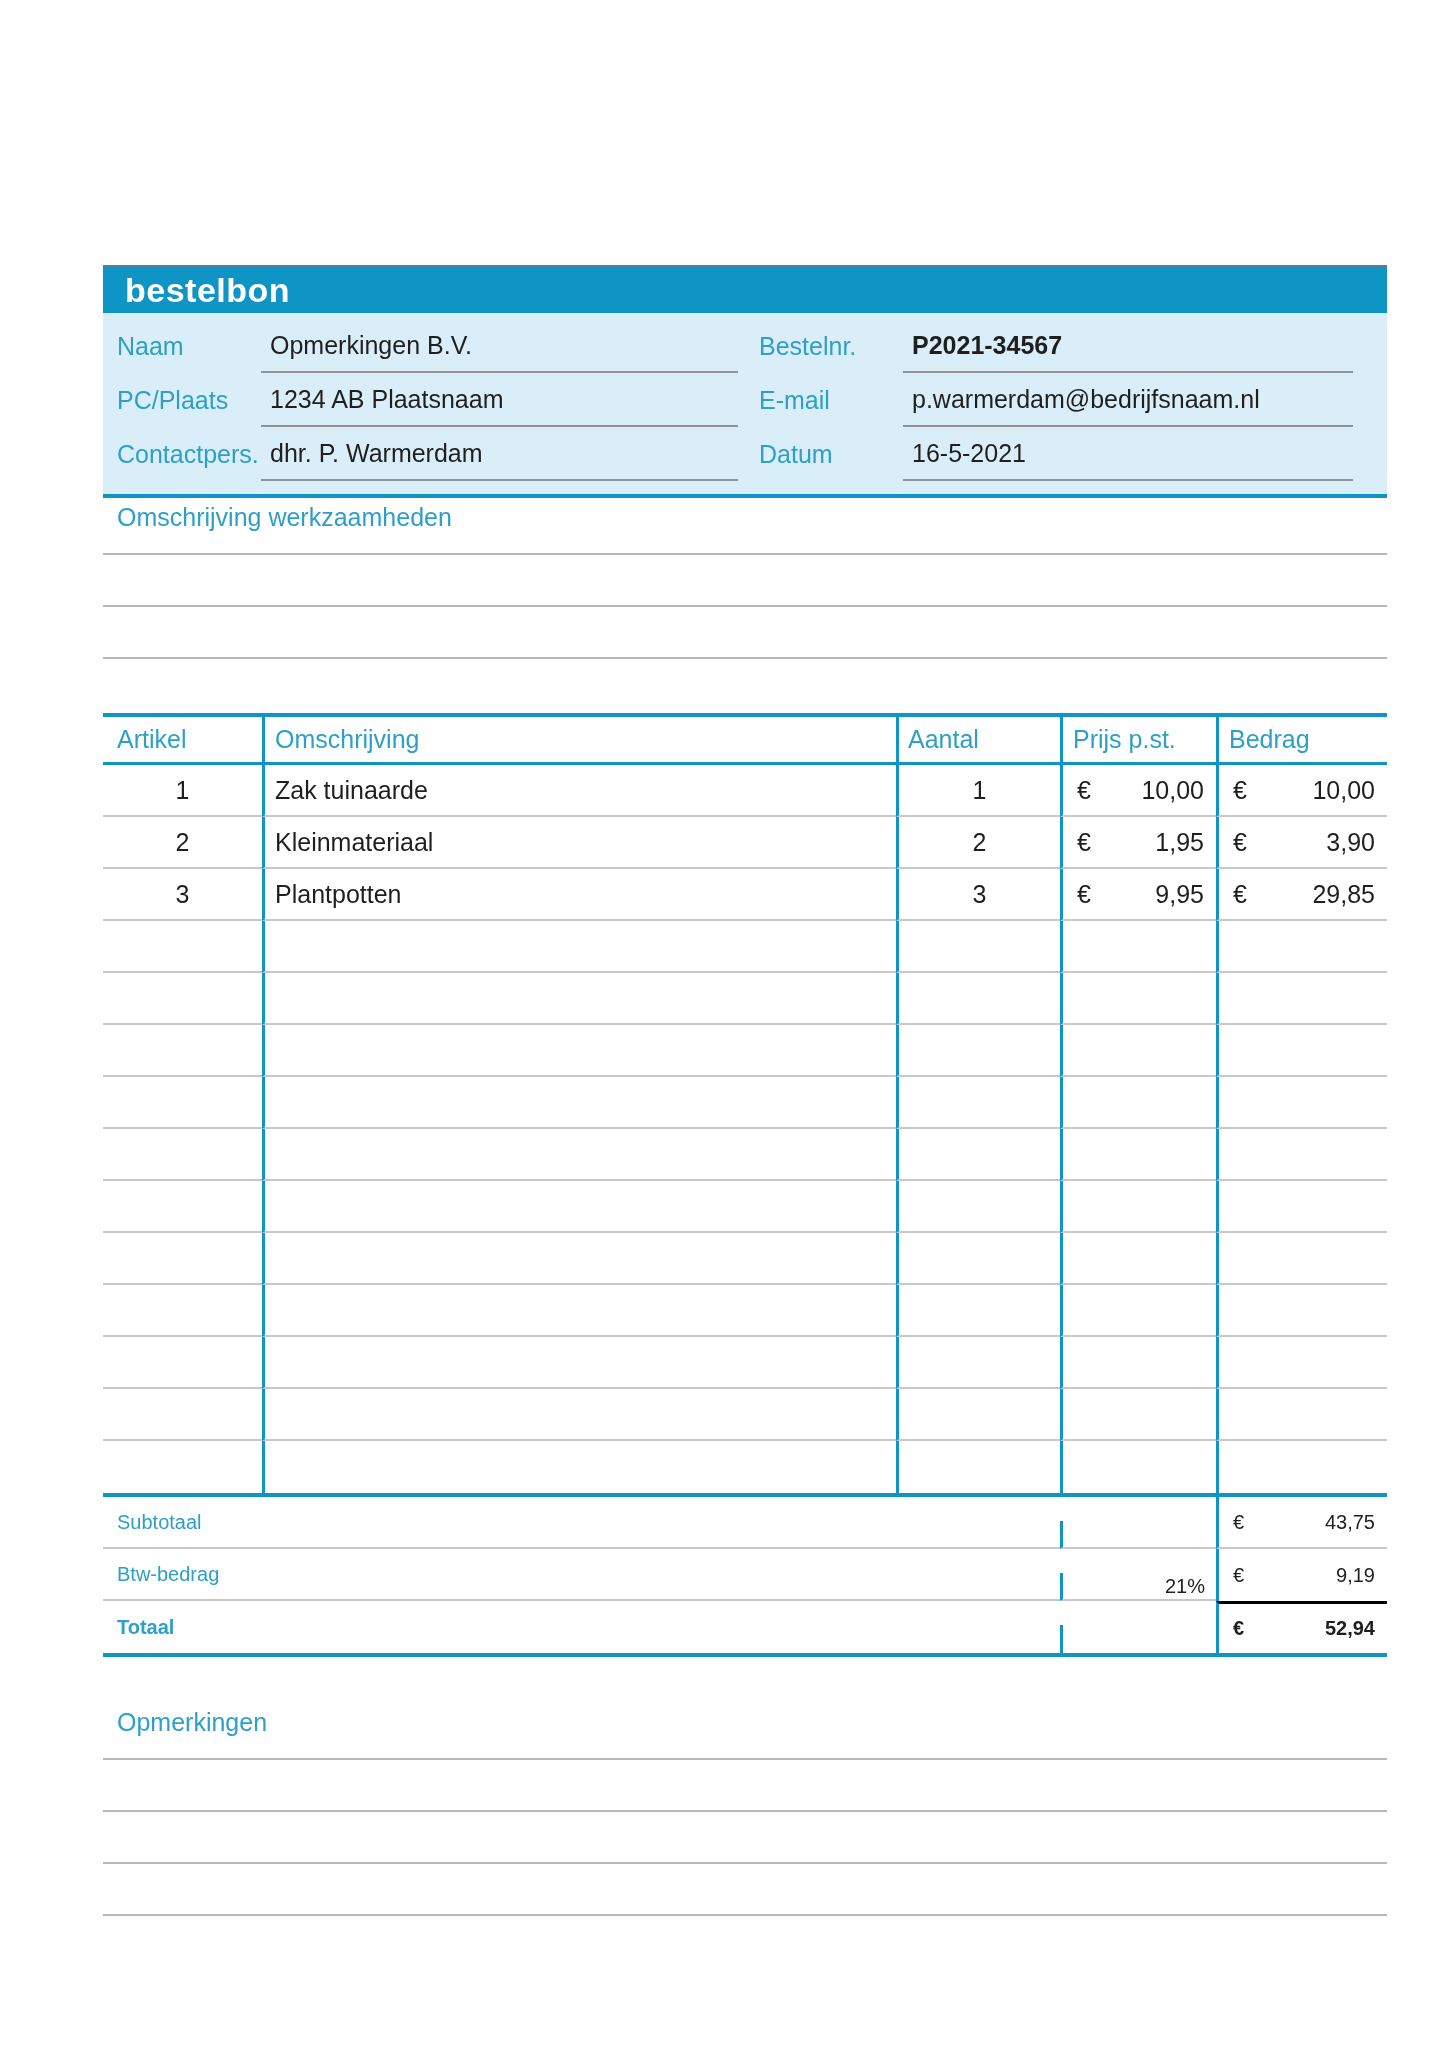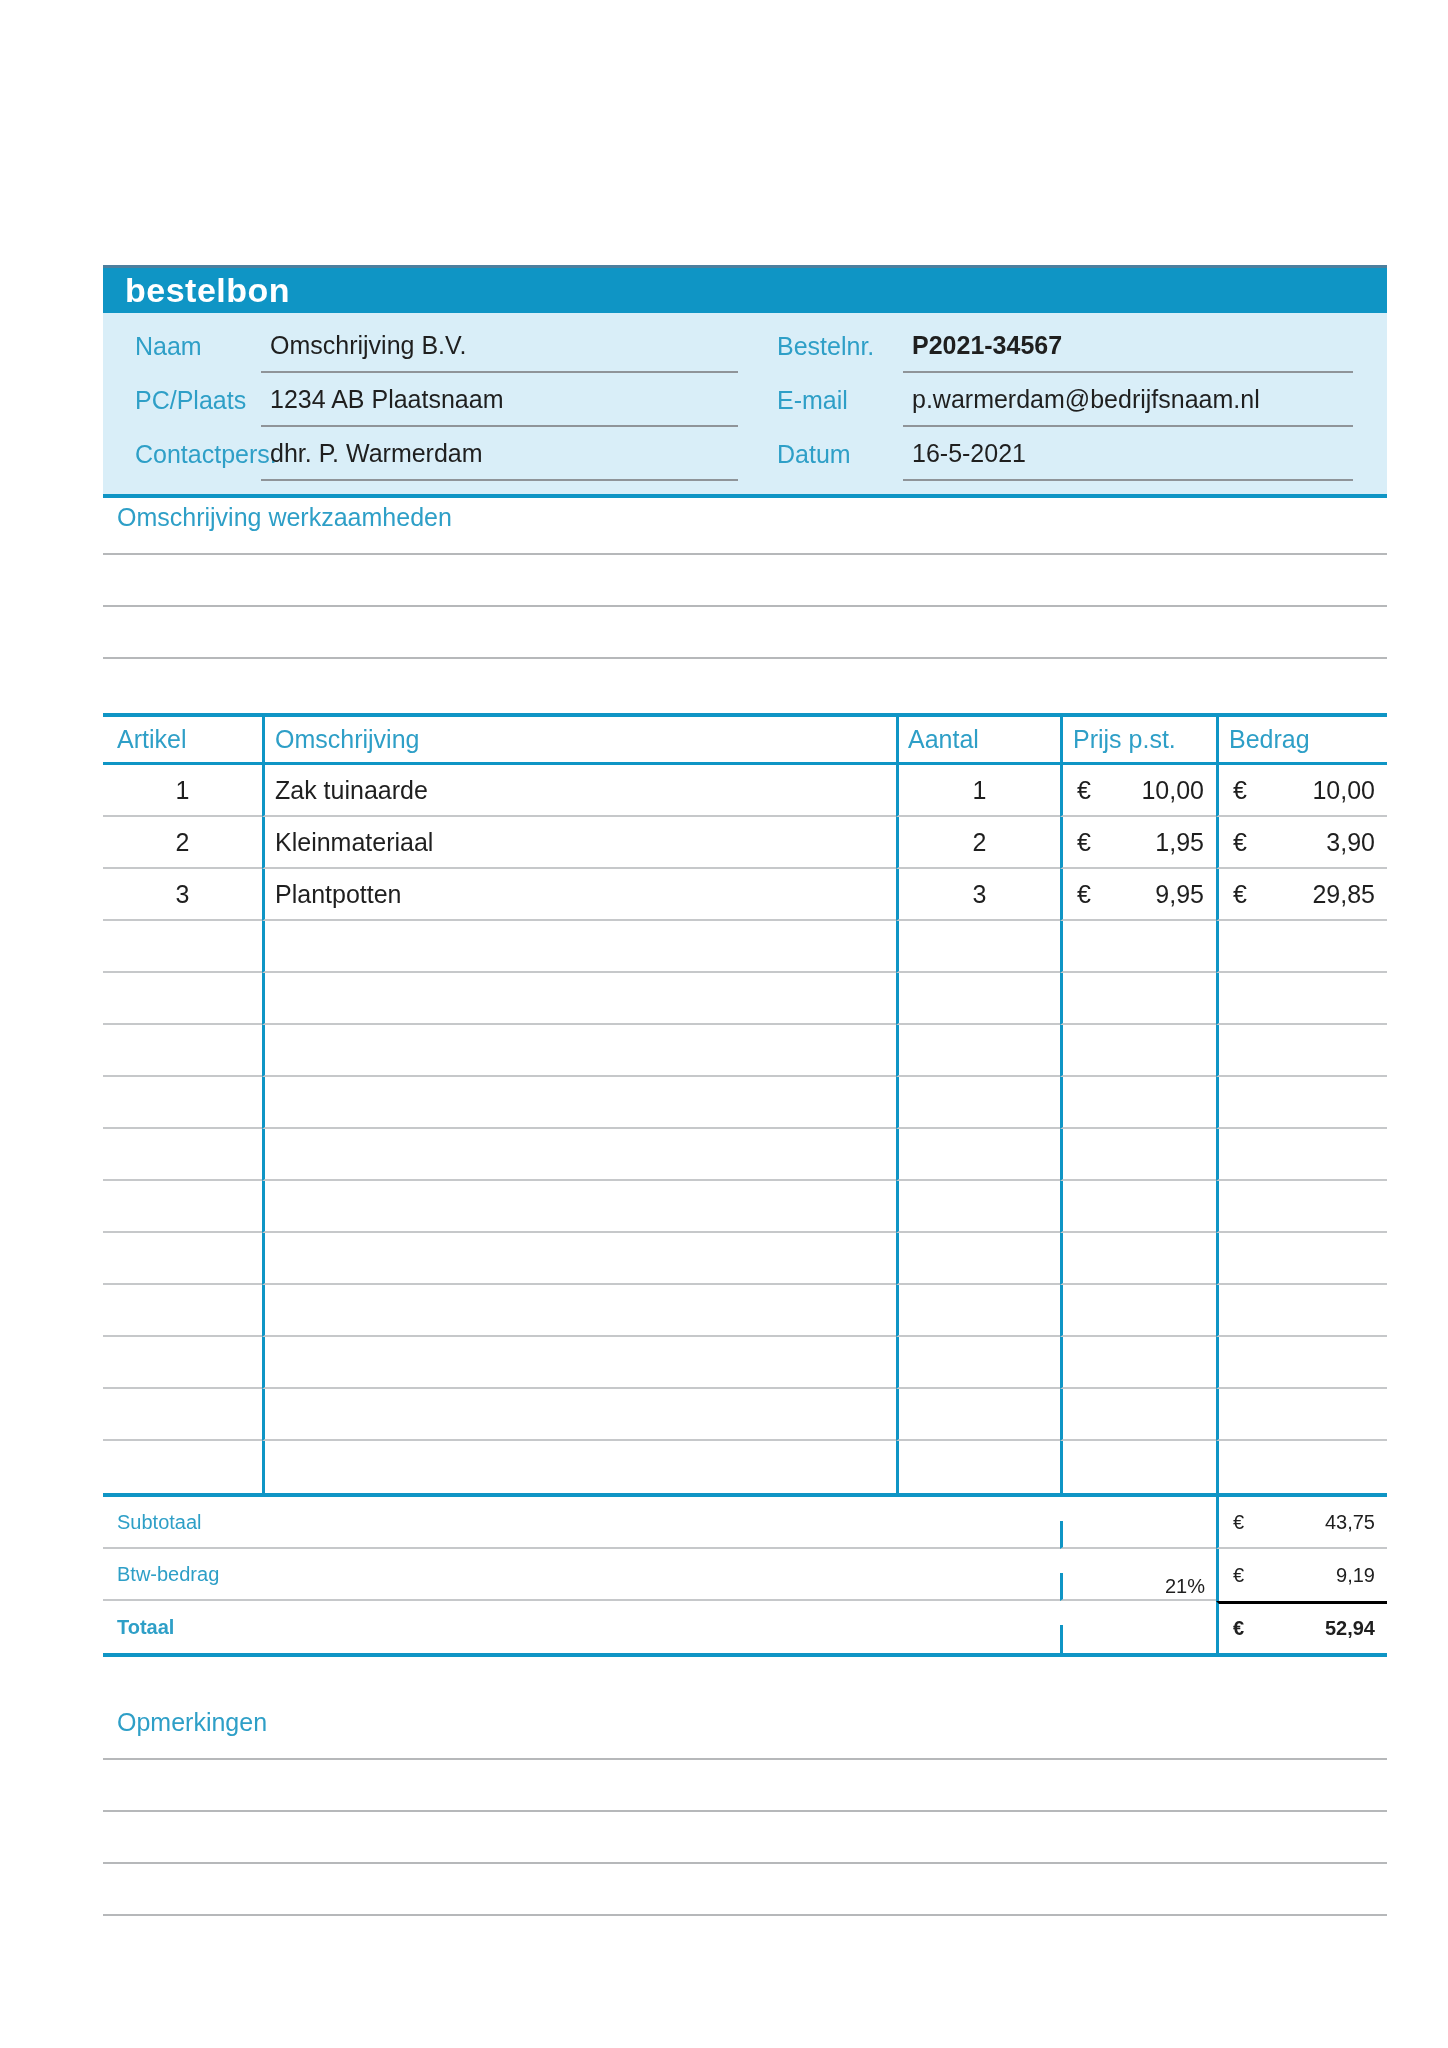--- a/index.html
+++ b/index.html
@@ -19,21 +19,21 @@
   .content{position:absolute;left:103px;top:265px;width:1284px;}
 
   
   .title-bar{height:48px;background:var(--cyan);border-top:3px solid var(--cyan-dark);
     display:flex;align-items:center;padding-left:22px;}
   .title-bar span{color:#ffffff;font-size:34px;font-weight:700;letter-spacing:.5px;}
 
   
   .info-block{background:var(--lightblue);padding-top:6px;padding-bottom:13px;}
   .info-row{display:grid;grid-template-columns:158px 477px 7px 158px 450px 34px;height:54px;}
-  .info-label{display:flex;align-items:center;padding-left:32px;color:var(--teal);font-size:25px;}
+  .info-label{display:flex;align-items:center;padding-left:14px;color:var(--teal);font-size:25px;}
   .info-value{display:flex;align-items:center;padding-left:9px;font-size:25px;color:var(--ink);
     border-bottom:2px solid var(--uline);}
   .info-value.bold{font-weight:700;}
 
   
   .heading-row{height:57px;display:flex;align-items:flex-end;border-bottom:2px solid var(--grayline);}
   .heading-row .section-heading{color:var(--teal);font-size:25px;padding-left:14px;padding-bottom:21px;}
   .line-row{height:52px;border-bottom:2px solid var(--grayline);}
   .spacer54{height:54px;}
   .spacer50{height:50px;}
@@ -76,21 +76,21 @@
 <div class="page">
   <div class="content">
 
     <div class="title-bar">
       <span>bestelbon</span>
     </div>
 
     <div class="info-block">
       <div class="info-row">
         <div class="info-label">Naam</div>
-        <div class="info-value">Omschrijving B.V.</div>
+        <div class="info-value">Opmerkingen B.V.</div>
         <div></div>
         <div class="info-label">Bestelnr.</div>
         <div class="info-value bold">P2021-34567</div>
         <div></div>
       </div>
       <div class="info-row">
         <div class="info-label">PC/Plaats</div>
         <div class="info-value">1234 AB Plaatsnaam</div>
         <div></div>
         <div class="info-label">E-mail</div>

